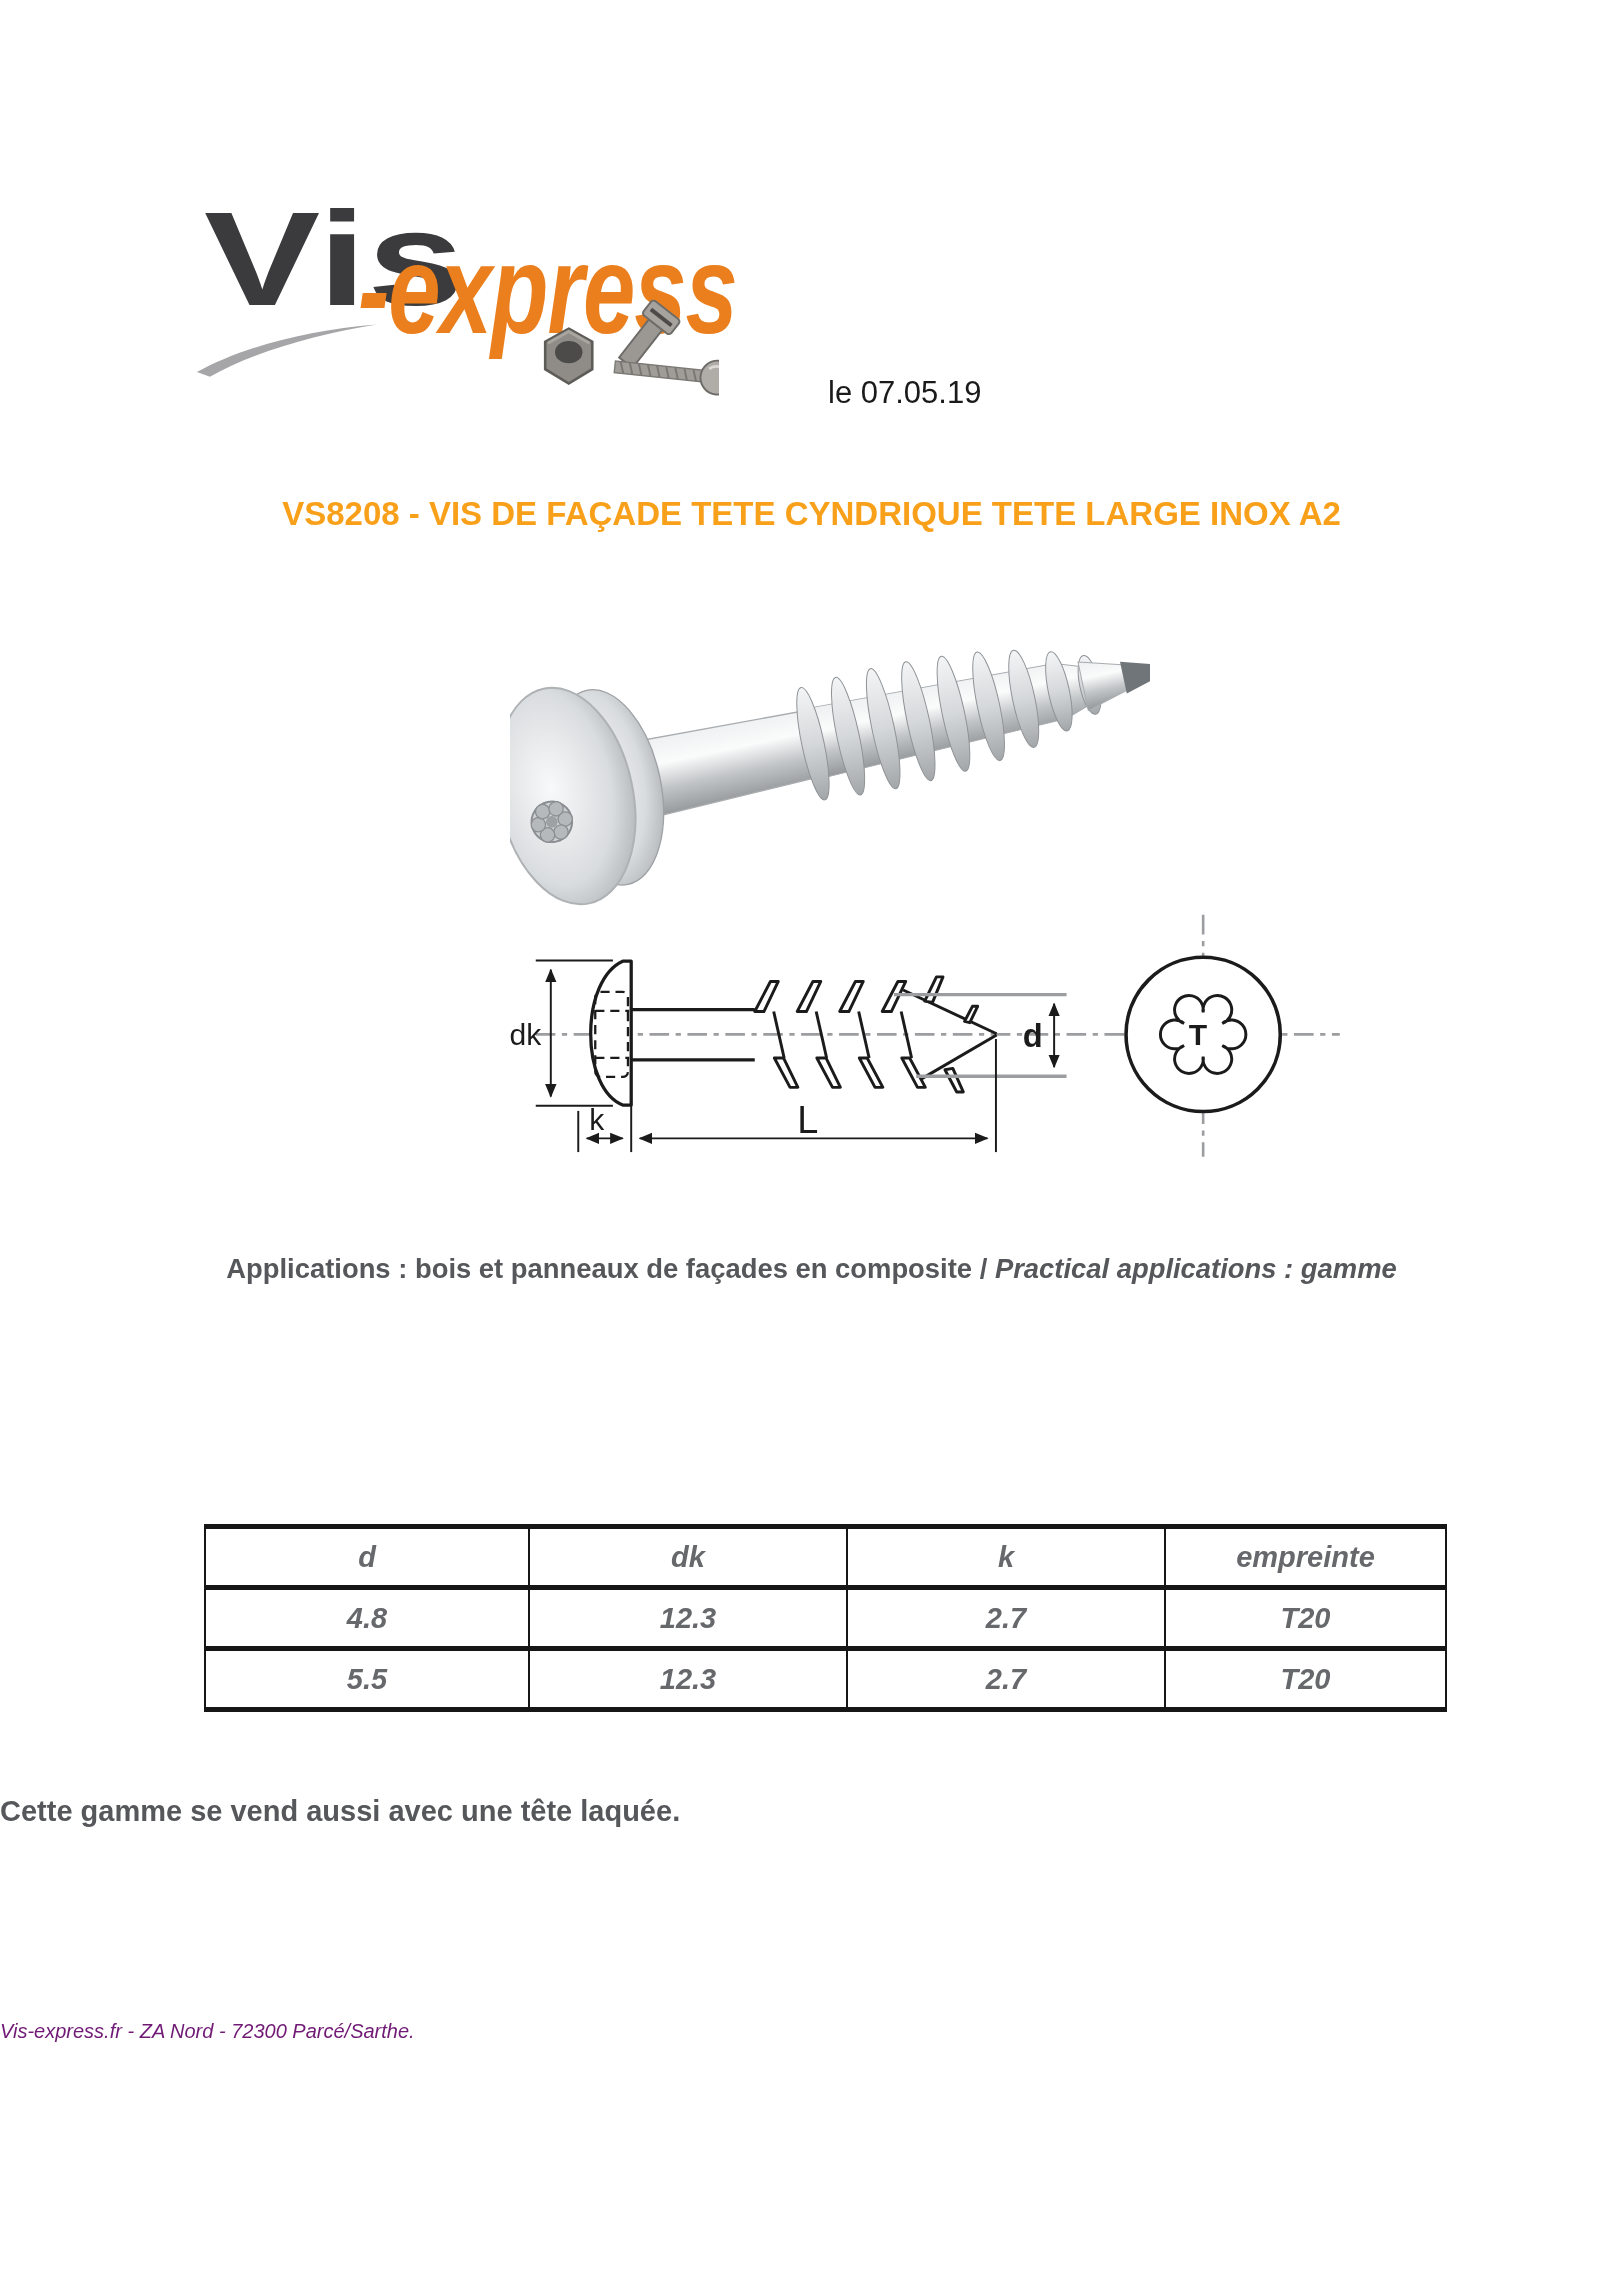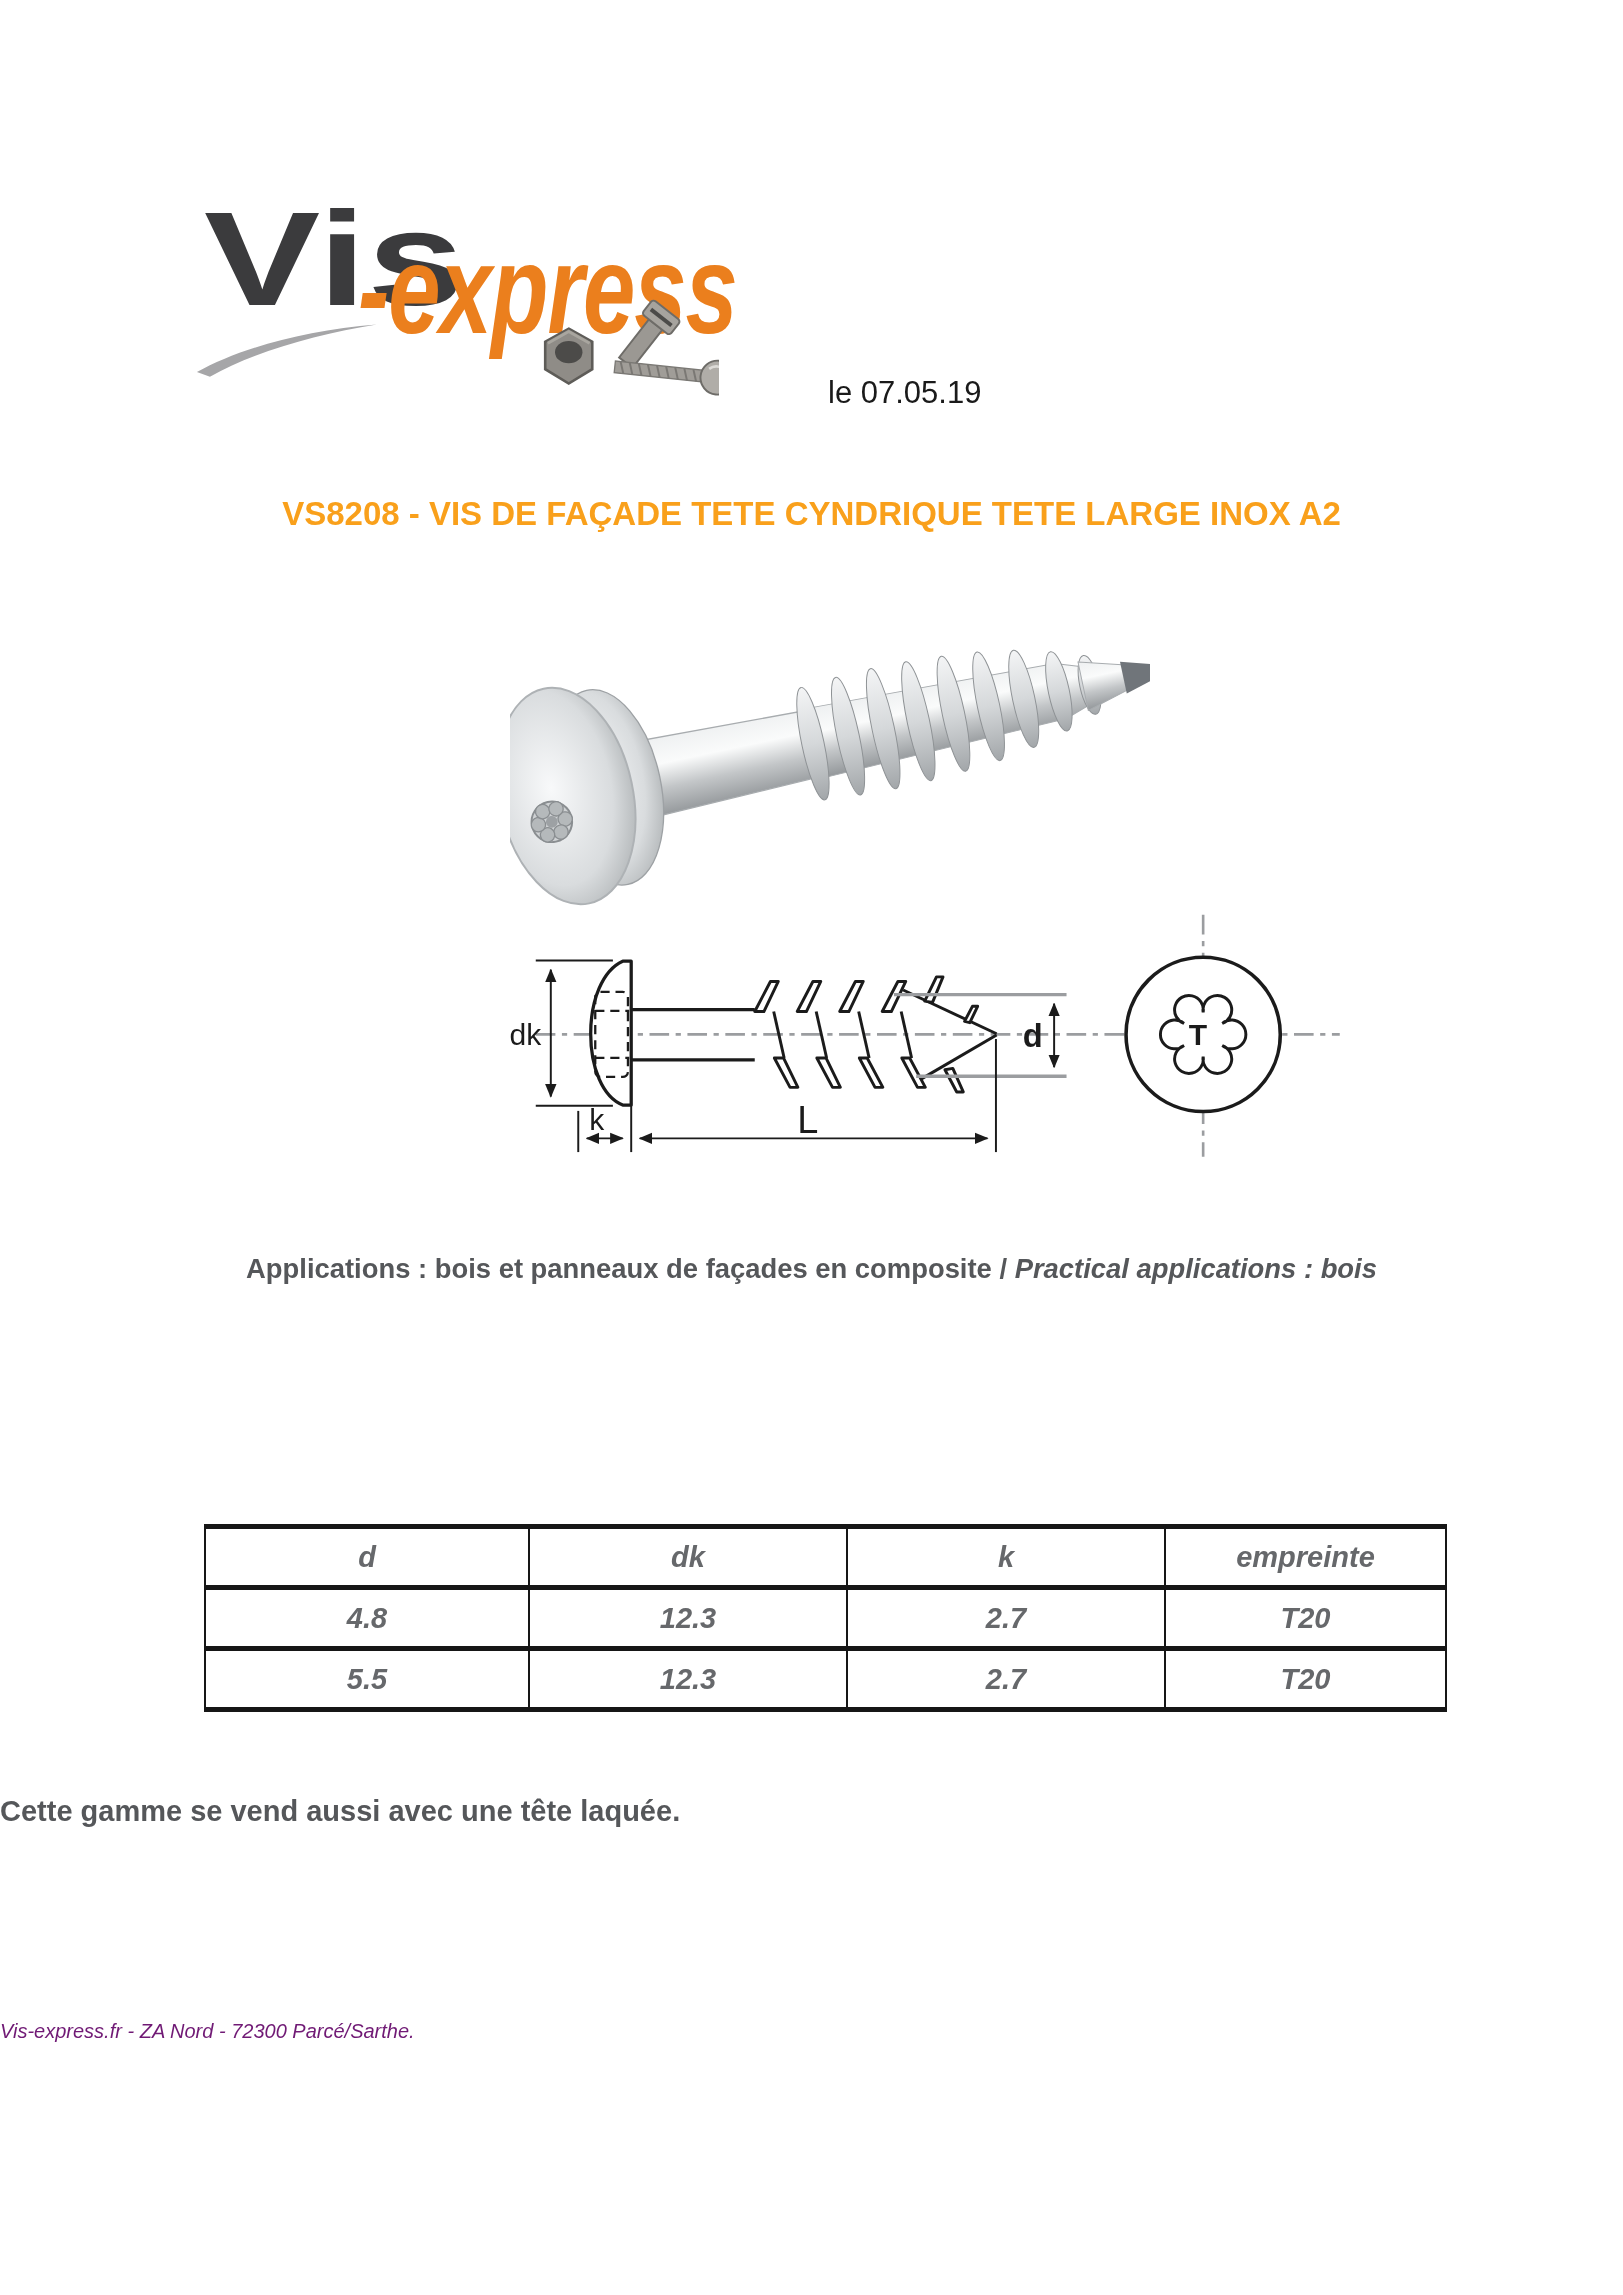--- a/index.html
+++ b/index.html
@@ -233,21 +233,21 @@
 
     <circle cx="1071" cy="198" r="118" fill="#ffffff" stroke="#1b1b1b" stroke-width="5.5"></circle>
     <path d="M1100.4,181 A22,22 0 1 1 1100.4,215 A22,22 0 1 1 1071,232
              A22,22 0 1 1 1041.6,215 A22,22 0 1 1 1041.6,181
              A22,22 0 1 1 1071,164 A22,22 0 1 1 1100.4,181 Z" fill="#ffffff" stroke="#1b1b1b" stroke-width="4.5"></path>
     <text x="1063" y="214" font-size="46" font-weight="bold" fill="#1b1b1b" text-anchor="middle">T</text>
   </svg>
 
   <div class="abs applications">
     <div>
-      <span>Applications : bois et panneaux de façades en composite / </span><span class="it">Practical applications : bois</span>
+      <span>Applications : bois et panneaux de façades en composite / </span><span class="it">Practical applications : gamme</span>
     </div>
   </div>
 
   <table class="abs spec-table">
     <colgroup>
       <col style="width:324px">
         <col style="width:318px">
         <col style="width:318px">
         <col style="width:281px">
     </colgroup>

